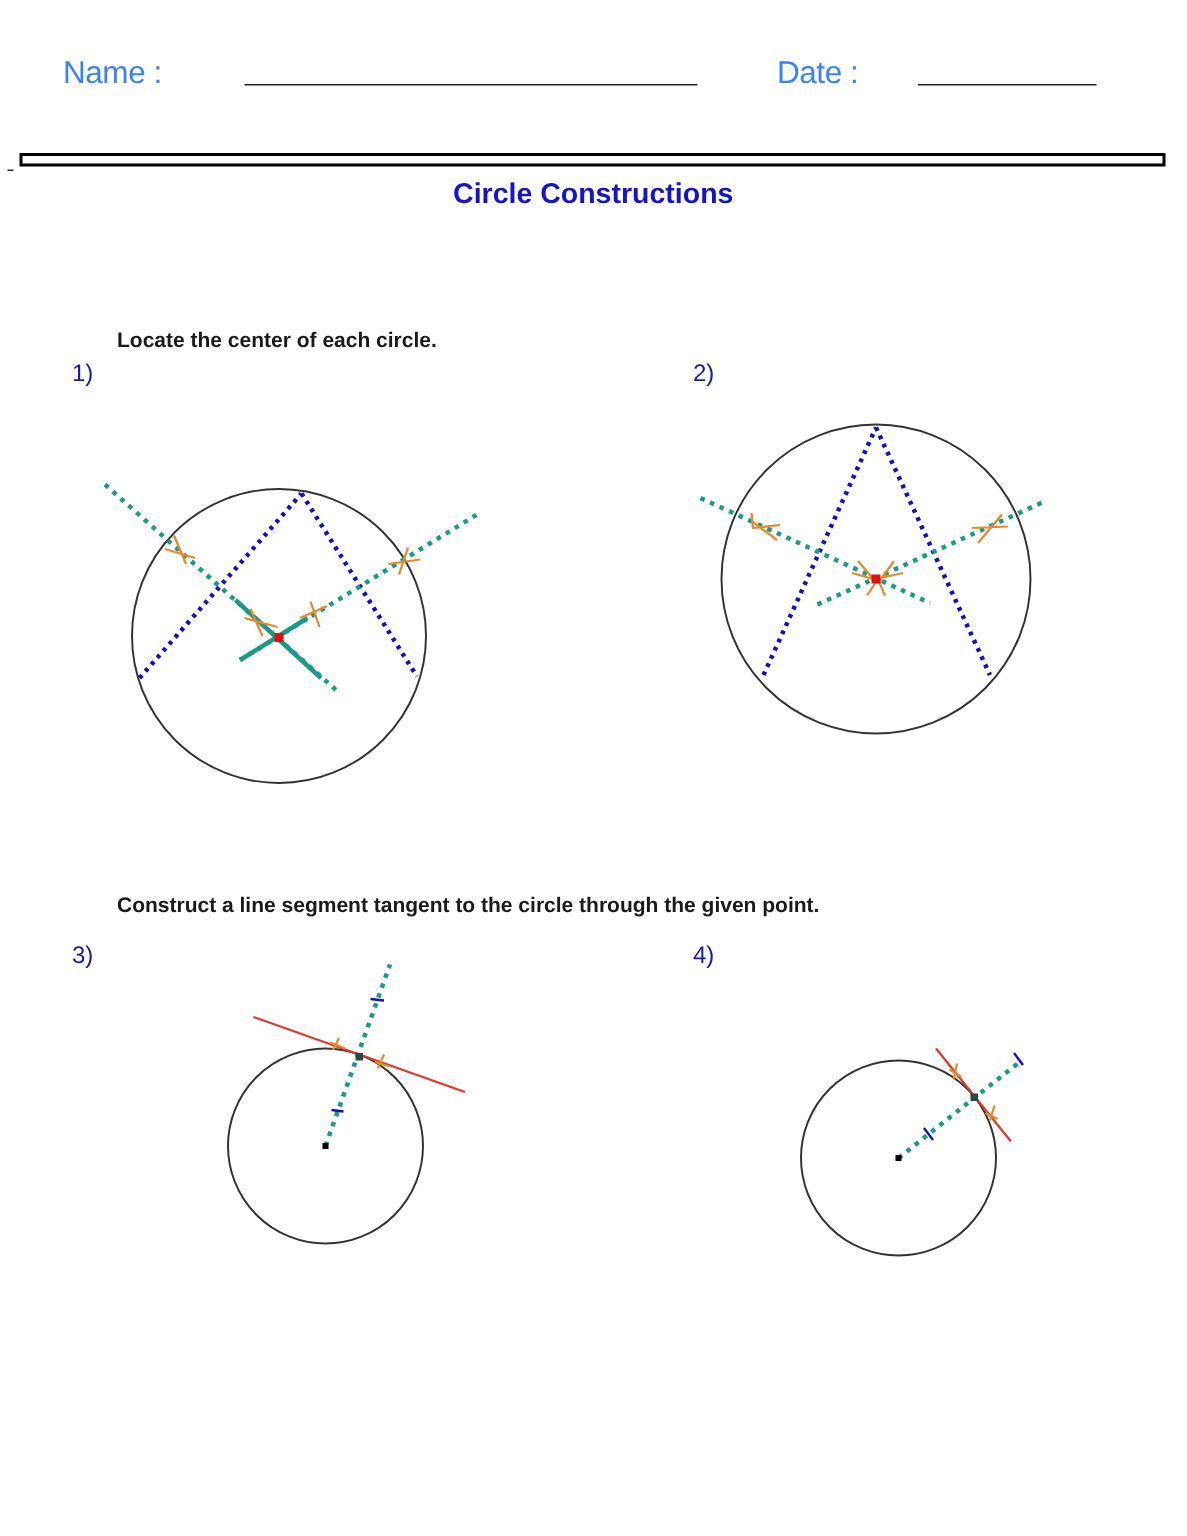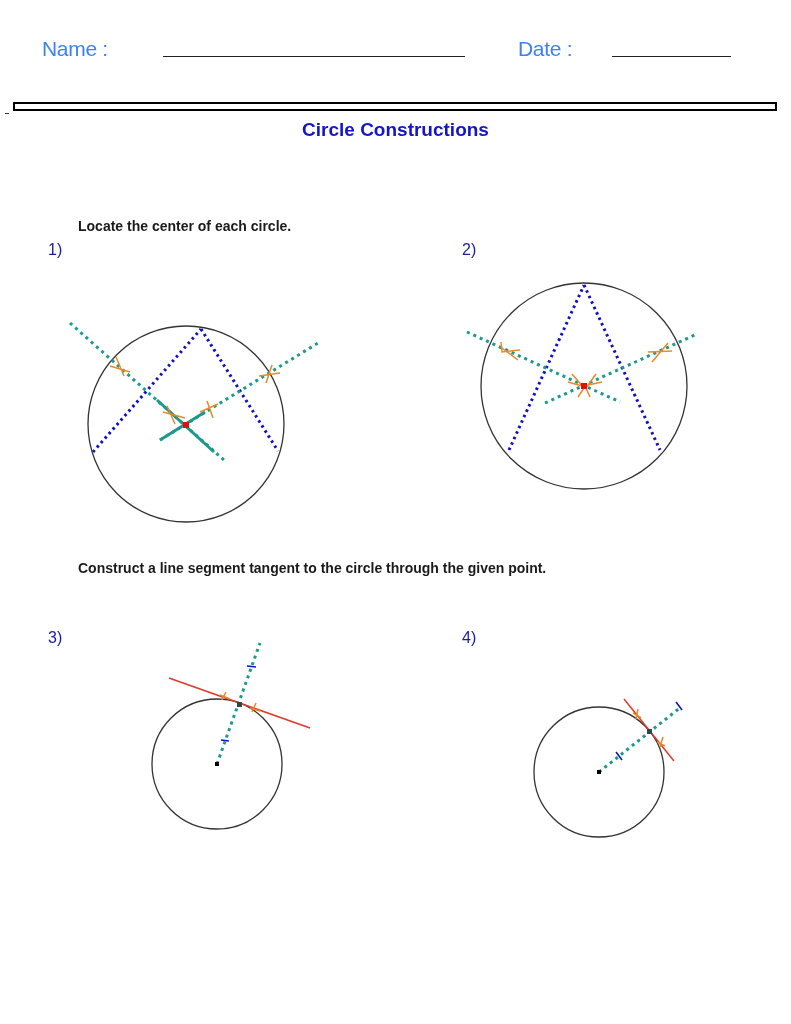--- a/index.html
+++ b/index.html
@@ -24,21 +24,21 @@
 
 <div class="tick"></div>
 <div class="bar"></div>
 
 <div class="title">Circle Constructions</div>
 
 <div class="instr" style="top:203px;margin-top:15px;">Locate the center of each circle.</div>
 <div class="qnum" style="left:48px; top:241px;">1)</div>
 <div class="qnum" style="left:462px; top:241px;">2)</div>
 
-<div class="instr" style="top:560px;">Construct a line segment tangent to the circle through the given point.</div>
+<div class="instr" style="top:595px;">Construct a line segment tangent to the circle through the given point.</div>
 <div class="qnum" style="left:48px; top:629px;">3)</div>
 <div class="qnum" style="left:462px; top:629px;">4)</div>
 
 <svg class="fig" width="791" height="1024" viewBox="0 0 791 1024">
 
   <g>
     <circle cx="186" cy="424" r="98" fill="none" stroke="#333" stroke-width="1.3"></circle>
 
     <line x1="93" y1="452" x2="201" y2="329" stroke="#1010c0" stroke-width="3" stroke-dasharray="2.5,3.5"></line>
     <line x1="201" y1="329" x2="278" y2="451" stroke="#1010c0" stroke-width="3" stroke-dasharray="2.5,3.5"></line>

